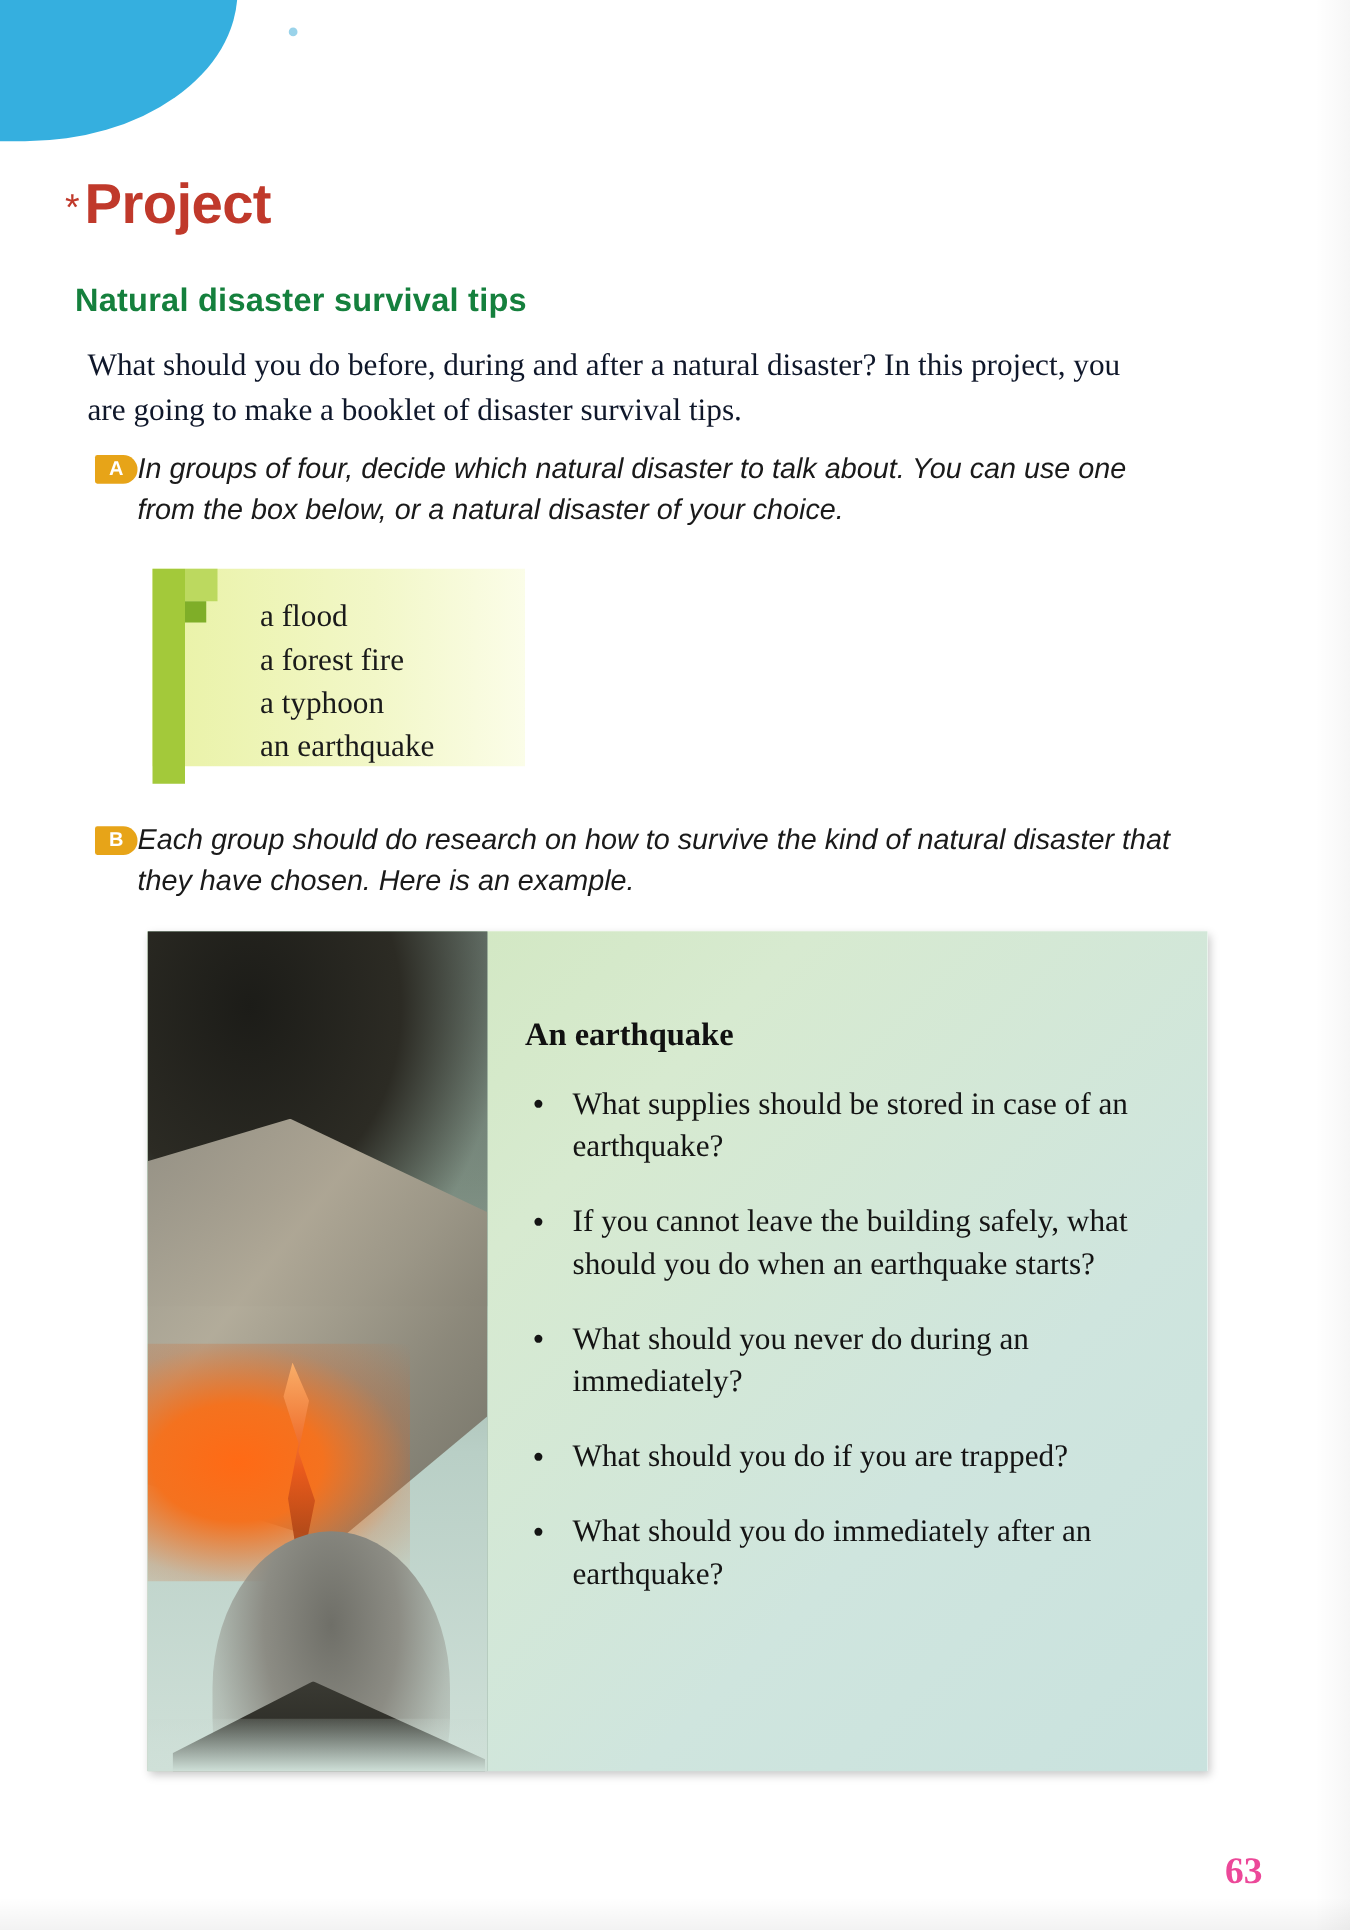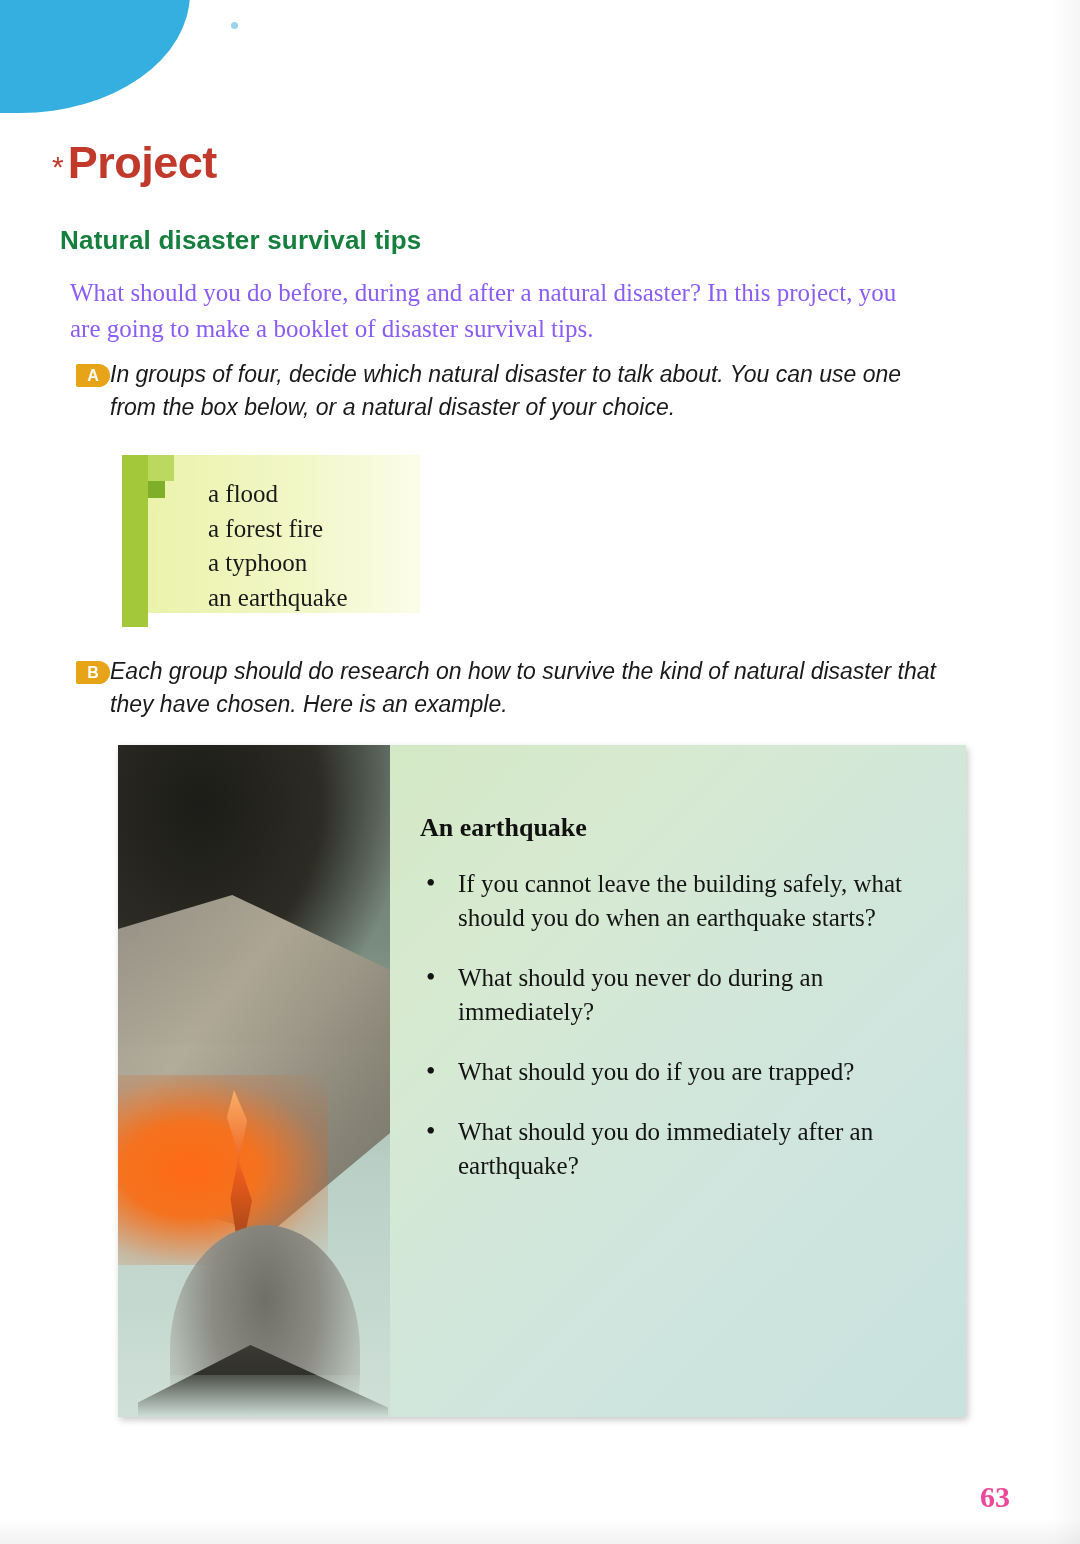--- a/index.html
+++ b/index.html
@@ -80,21 +80,21 @@
     letter-spacing: 0.2px;
   }
 
   .intro {
     position: absolute;
     left: 70px;
     top: 275px;
     width: 840px;
     font-size: 25px;
     line-height: 1.42;
-    color: #8b5cf6;
+    color: #0f172a;
   }
 
   
   .task {
     position: absolute;
     display: flex;
     align-items: flex-start;
   }
   .task-marker {
     width: 34px;
@@ -332,20 +332,21 @@
       <div class="ph-rock"></div>
       <div class="ph-lava"></div>
       <div class="ph-lava2"></div>
       <div class="ph-smoke"></div>
       <div class="ph-cone"></div>
       <div class="ph-ground"></div>
     </div>
     <div class="card-body">
       <div class="card-heading">An earthquake</div>
       <ul class="card-list">
+        <li>What supplies should be stored in case of an earthquake?</li>
         <li>If you cannot leave the building safely, what should you do when an earthquake starts?</li>
         <li>What should you never do during an immediately?</li>
         <li>What should you do if you are trapped?</li>
         <li>What should you do immediately after an earthquake?</li>
       </ul>
     </div>
   </div>
 
   <div class="page-number">63</div>
 

